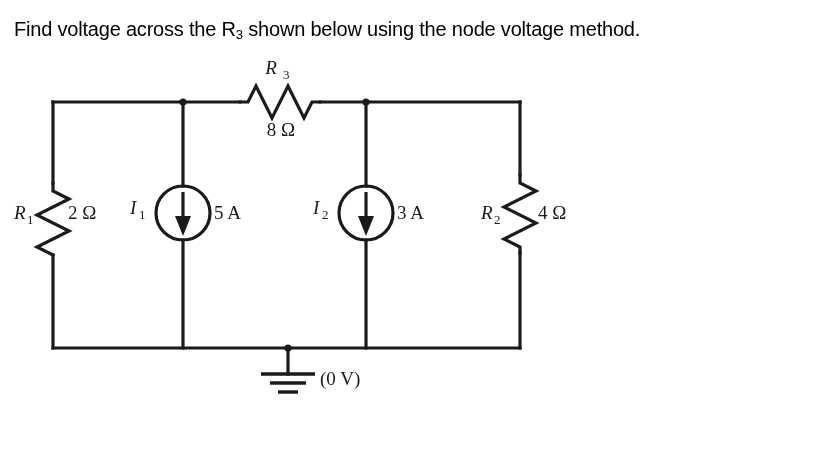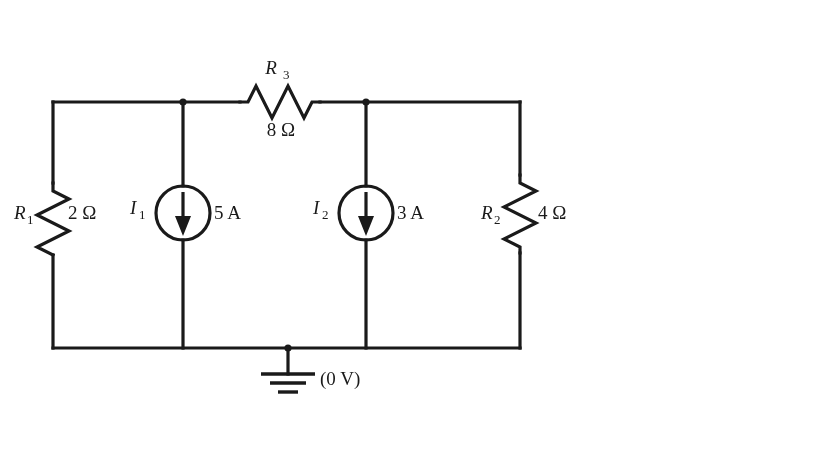--- a/index.html
+++ b/index.html
@@ -57,20 +57,23 @@
     font-family: "Liberation Serif", serif;
     font-size: 13px;
     fill: #1a1a1a;
   }
 </style>
 </head>
 <body>
 
 <div id="page">
 
+  <div class="question-text">
+    <span>Find voltage across the R</span><sub>3</sub><span> shown below using the node voltage method.</span>
+  </div>
 
   <div id="circuit-figure">
     <svg width="824" height="400" viewBox="0 0 824 400" xmlns="http://www.w3.org/2000/svg">
 
       <g stroke="#1a1a1a" stroke-width="3.2" fill="none" stroke-linecap="square">
 
         <path d="M 53 50 L 240 50"></path>
 
         <path d="M 320 50 L 520 50"></path>
 

